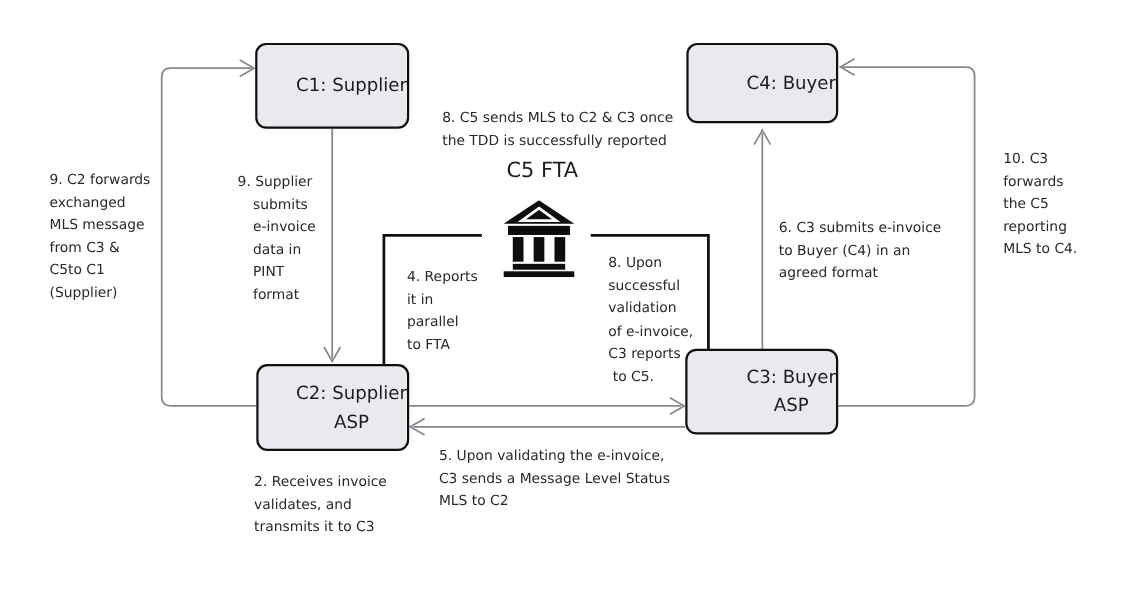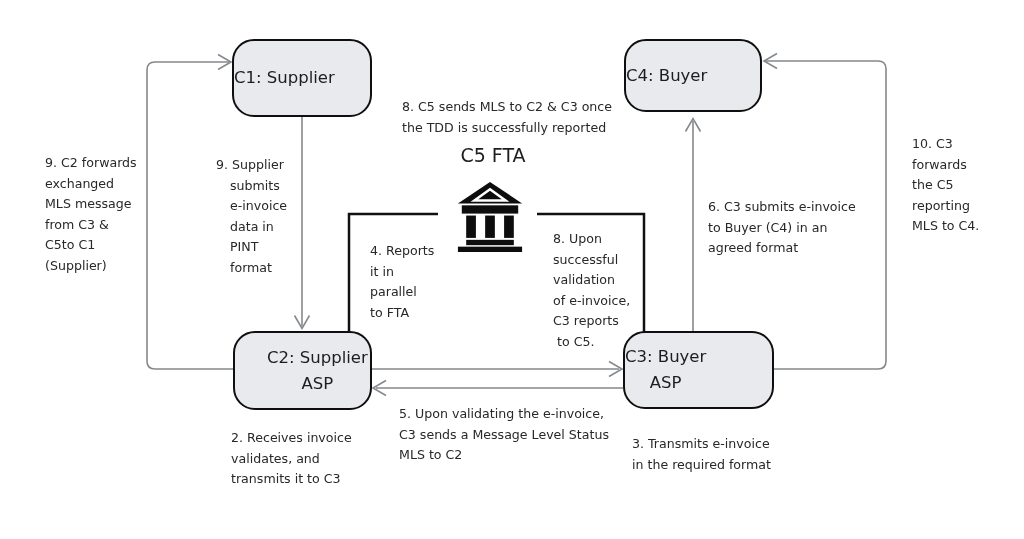--- a/index.html
+++ b/index.html
@@ -15,34 +15,34 @@
   svg.wires {
     position: absolute;
     left: 0; top: 0;
     width: 1024px; height: 539px;
   }
   .node {
     position: absolute;
     box-sizing: border-box;
     background: #e8eaed;
     border: 2.5px solid #0f0f0f;
-    border-radius: 22px;
+    border-radius: 10px;
     display: flex;
     align-items: center;
-    justify-content: flex-start;
+    justify-content: flex-end;
     text-align: center;
     font-size: 16.5px;
     line-height: 26px;
     color: #1b1d1f;
     white-space: pre-line;
   }
   .node-c1 { left: 232px; top: 39px;  width: 140px; height: 78px; }
   .node-c4 { left: 624px; top: 39px;  width: 138px; height: 73px; }
   .node-c2 { left: 233px; top: 331px; width: 139px; height: 79px; padding-left: 32px; }
-  .node-c3 { left: 623px; top: 331px; width: 151px; height: 78px; }
+  .node-c3 { left: 623px; top: 317px; width: 139px; height: 78px; }
   .ann {
     position: absolute;
     font-size: 12.6px;
     line-height: 20.6px;
     white-space: pre;
     color: #26282b;
   }
   .ann-step9  { left: 45px;  top: 119px; margin-top: 34px; }
   .ann-step1  { left: 216px; top: 155px; padding-left: 14px; text-indent: -14px; }
   .ann-step8  { left: 402px; top: 97px;  }
@@ -156,16 +156,14 @@
 forwards
 the C5
 reporting
 MLS to C4.</div>
   <div class="ann ann-step2">2. Receives invoice
 validates, and
 transmits it to C3</div>
   <div class="ann ann-step5">5. Upon validating the e-invoice,
 C3 sends a Message Level Status
 MLS to C2</div>
-  <div class="ann ann-step3">3. Transmits e-invoice
-in the required format</div>
 
 </div>
 
 </body></html>

